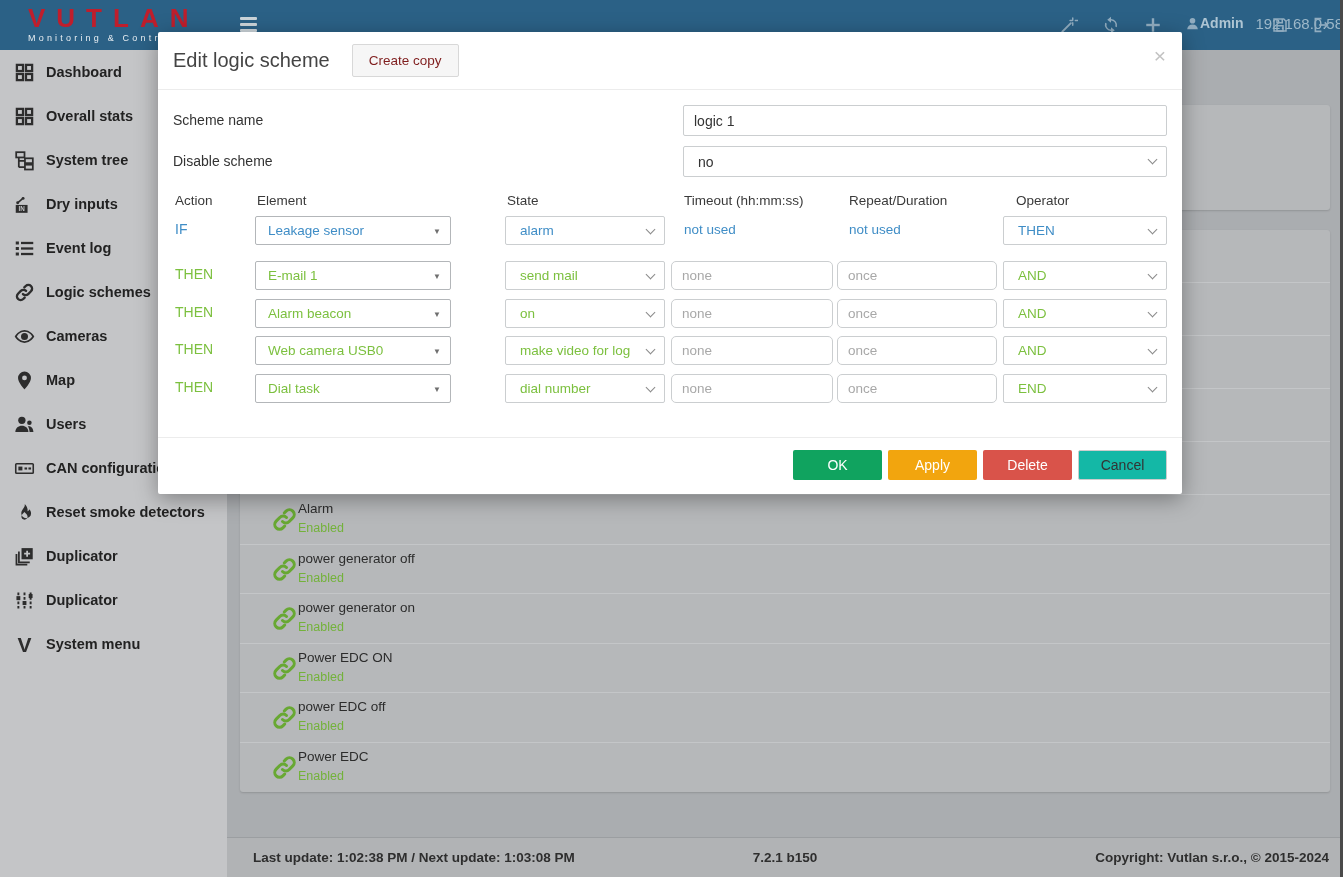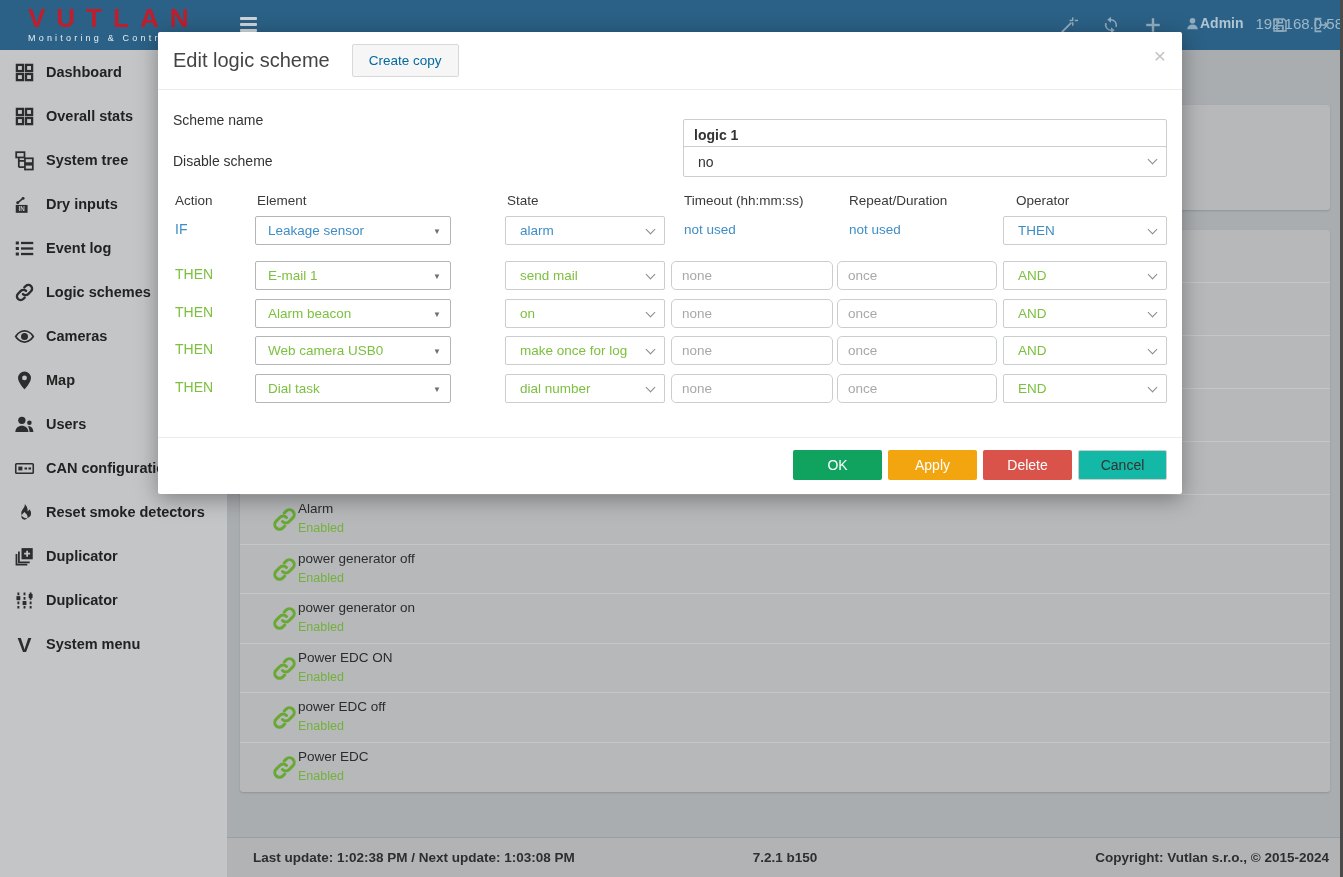--- a/index.html
+++ b/index.html
@@ -45,21 +45,21 @@
   .foot-left{left:26px}
   .foot-center{left:0;right:0;text-align:center}
   .foot-right{right:14px}
   .edge-strip{position:absolute;right:0;top:0;width:3px;height:877px;background:#4a4a4a;z-index:40}
   
   .modal{position:absolute;left:158px;top:32px;width:1024px;height:462px;background:#fff;z-index:20;
          box-shadow:0 5px 22px rgba(0,0,0,.35);border-radius:2px}
   .modal-head{position:absolute;left:0;top:0;width:100%;height:58px;border-bottom:1px solid #ececec;
               display:flex;align-items:center;box-sizing:border-box;padding-left:15px}
   .modal-title{font-size:20px;color:#444}
-  .btn-copy{margin-left:22px;padding:8px 16px;font-size:13.5px;color:#0369a1;background:#f6f6f6;
+  .btn-copy{margin-left:22px;padding:8px 16px;font-size:13.5px;color:#7f1d1d;background:#f6f6f6;
             border:1px solid #d8d8d8;border-radius:2px;cursor:pointer;font-family:inherit}
   .modal-close{position:absolute;right:16px;top:13px;font-size:21px;color:#c2c2c2;cursor:pointer;line-height:21px}
   .fld-label{position:absolute;left:15px;font-size:14px;color:#333;line-height:31px}
   .fld-input{position:absolute;left:525px;width:484px;height:31px;box-sizing:border-box;border:1px solid #cbced0;
              border-radius:2px;padding:0 10px;font-size:14px;color:#333;font-family:inherit;background:#fff}
   .sel{position:absolute;height:29px;box-sizing:border-box;border:1px solid #cbced0;border-radius:2px;background:#fff;
        display:flex;align-items:center;padding:0 24px 0 14px;font-size:13.5px;cursor:pointer;white-space:nowrap;overflow:hidden}
   .sel::after{content:"";position:absolute;right:10px;top:9px;width:6px;height:6px;
               border-right:1.6px solid #8a8a8a;border-bottom:1.6px solid #8a8a8a;transform:rotate(45deg)}
   .sel.big{left:525px;width:484px;height:31px;color:#333;font-size:14px}
@@ -377,21 +377,21 @@
 <div class="edge-strip"></div>
 
 <div class="modal">
   <div class="modal-head">
     <span class="modal-title">Edit logic scheme</span>
     <button class="btn-copy">Create copy</button>
   </div>
   <span class="modal-close">×</span>
 
   <span class="fld-label" style="top:73px">Scheme name</span>
-  <input class="fld-input" style="top: 87px; font-weight: bold;" value="logic 1">
+  <input class="fld-input" style="top: 73px;" value="logic 1">
 
   <span class="fld-label" style="top:114px">Disable scheme</span>
   <div class="sel big" style="top:114px">
     <span>no</span>
   </div>
 
   <div class="tbl-head">
     <span class="h-action">Action</span>
     <span class="h-element">Element</span>
     <span class="h-state">State</span>
@@ -448,21 +448,21 @@
       </div>
   </div>
 
   <div class="lrow" style="top:304px">
     <span class="c-act t-green">THEN</span>
     <div class="dd">
       <span class="t-green">Web camera USB0</span>
       <span class="tri">▼</span>
     </div>
     <div class="sel c-st">
-        <span class="t-green">make once for log</span>
+        <span class="t-green">make video for log</span>
       </div>
     <input class="inp c-to-inp" placeholder="none" style="">
     <input class="inp c-rp-inp" placeholder="once" style="">
     <div class="sel c-op">
         <span class="t-green">AND</span>
       </div>
   </div>
 
   <div class="lrow" style="top:342px">
     <span class="c-act t-green">THEN</span>

